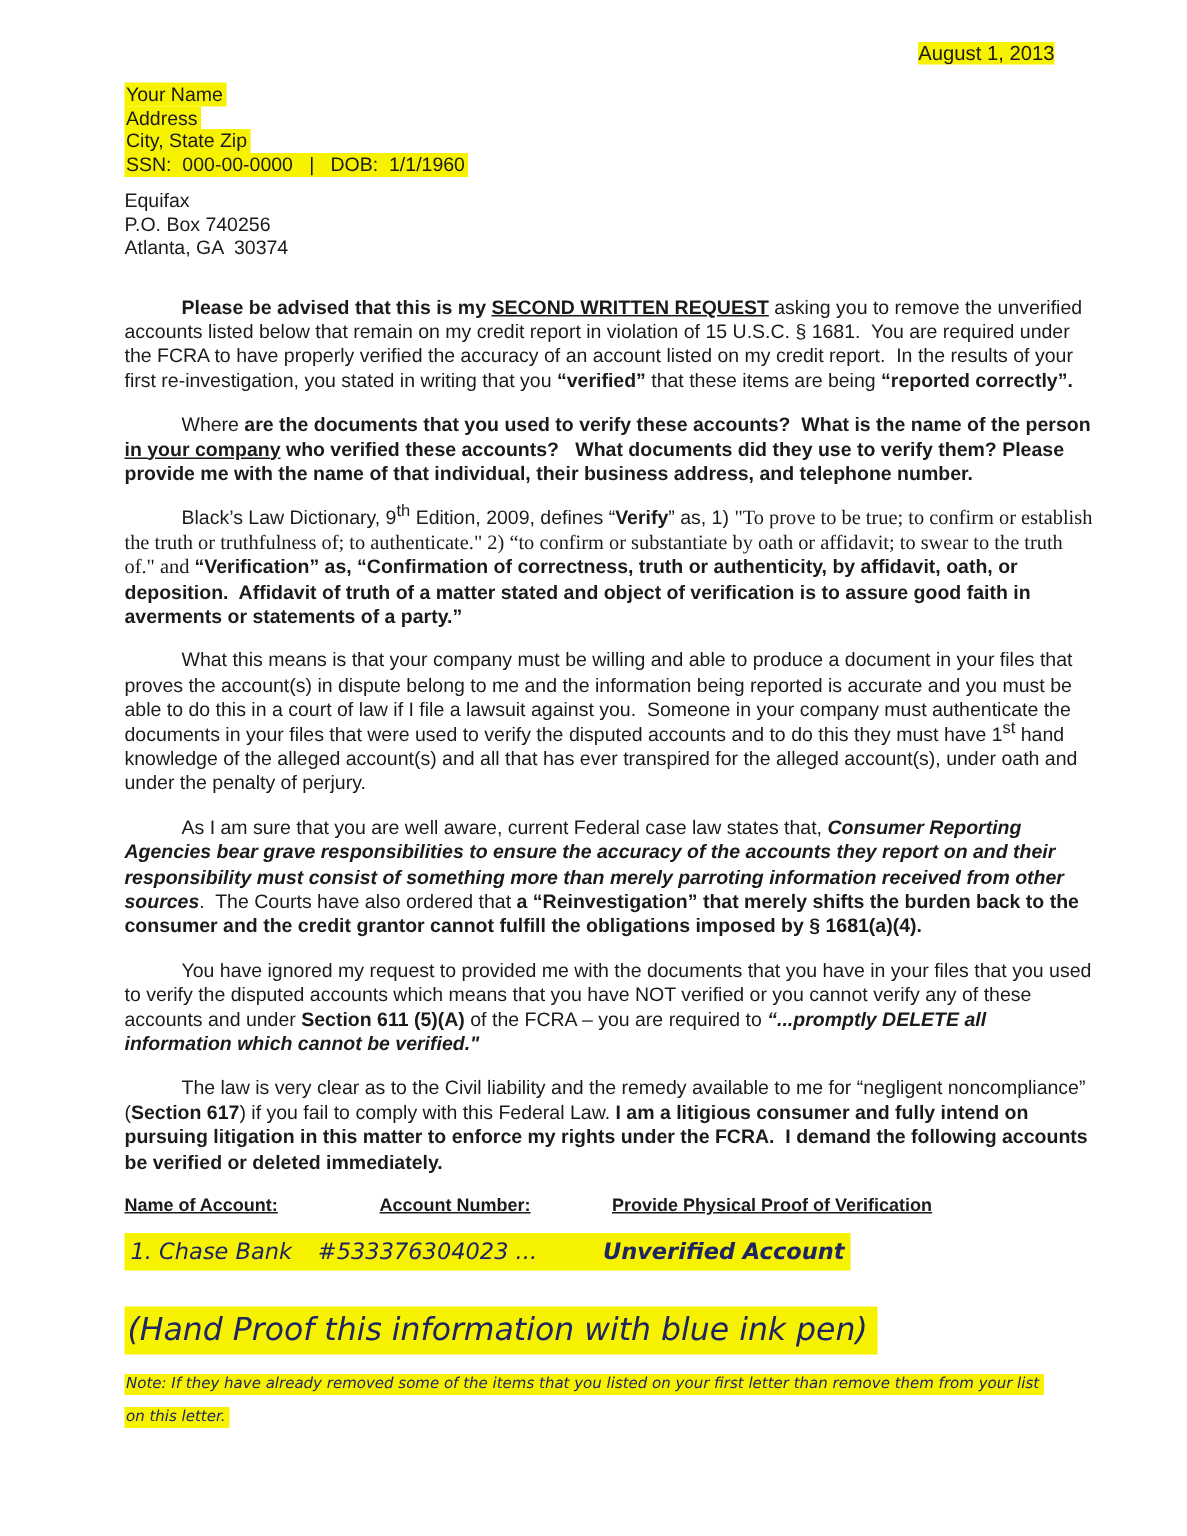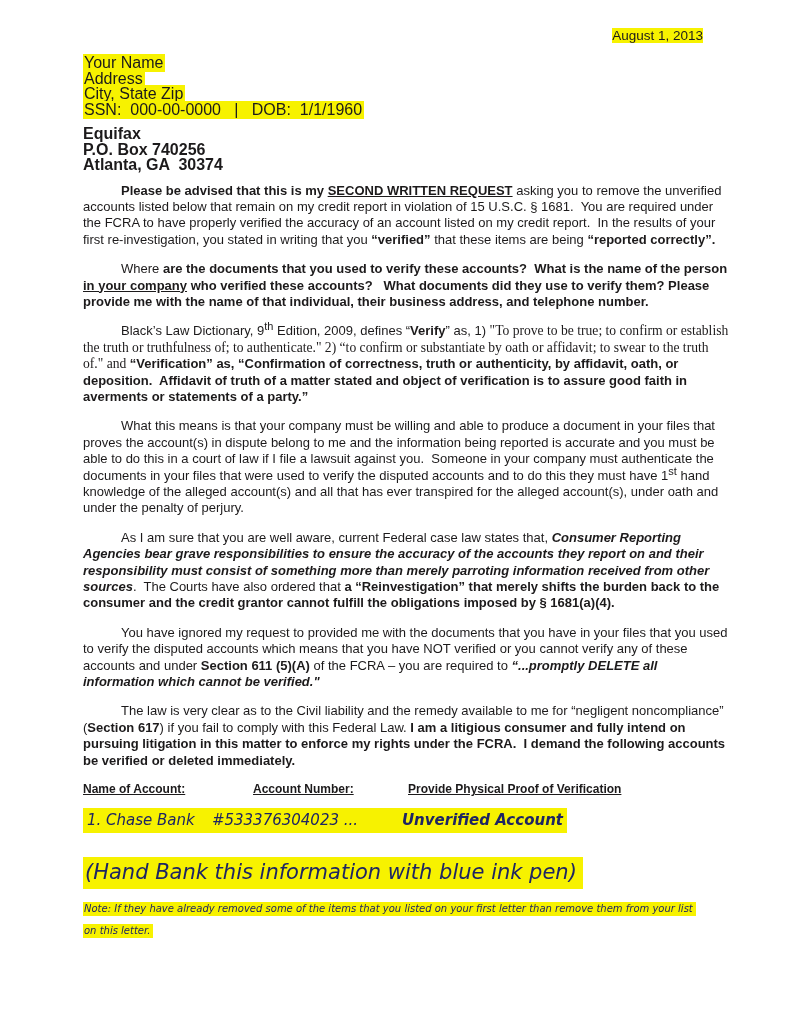--- a/index.html
+++ b/index.html
@@ -7,24 +7,24 @@
     width:791px;height:1024px;
     background:#ffffff;
     font-family:"Liberation Sans","DejaVu Sans",sans-serif;
     color:var(--text,#1c1a1b);
     overflow:hidden;
     position:relative;
   }
   .page{box-sizing:border-box;width:791px;height:1024px;padding:28px 58px 0 83px;}
   .hl{background:var(--hl,#f7f200);}
   .date-line{text-align:right;font-size:13.5px;padding-right:30px;margin-bottom:12px;}
-  .addr-line{font-size:16px;line-height:15.5px;white-space:pre-wrap;}
+  .addr-line{font-size:13px;line-height:15.5px;white-space:pre-wrap;}
   .sender{margin-bottom:9px;}
   .sender .addr-line .hl{padding:0 2px 1px 1px;}
-  .recipient{margin-bottom:10px;font-weight:bold;}
+  .recipient{margin-bottom:24px;}
   .body p{
     margin:0 0 13px 0;
     font-size:13px;
     line-height:16.4px;
     text-indent:38px;
     white-space:pre-wrap;
     width:648px;
   }
   .b{font-weight:bold;}
   .i{font-style:italic;text-align:center;}
@@ -97,20 +97,20 @@
     <span class="th c3">Provide Physical Proof of Verification</span>
   </div>
 
   <div class="account-row hand">
     <span class="c1">1. Chase Bank</span>
     <span class="c2">#533376304023 ...</span>
     <span class="c3">Unverified Account</span>
   </div>
 
   <div class="handwrite-instruction hand">
-    <span class="hl">(Hand Bank this information with blue ink pen)</span>
+    <span class="hl">(Hand Proof this information with blue ink pen)</span>
   </div>
 
   <div class="note-block hand">
     <span class="hl">Note: If they have already removed some of the items that you listed on your first letter than remove them from your list on this letter.</span>
   </div>
 
 </div>
 
 </body></html>

